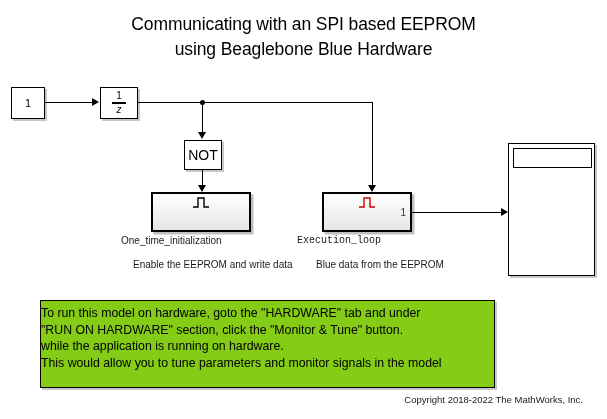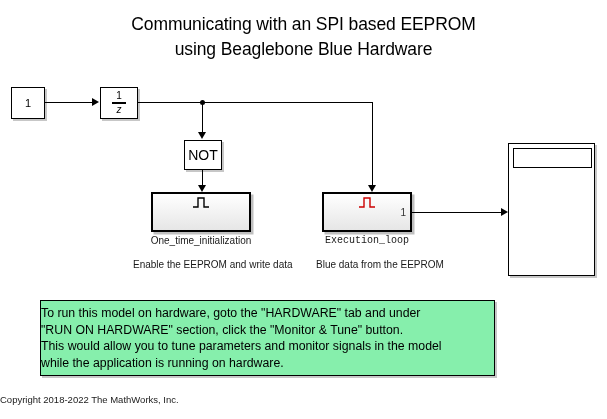--- a/index.html
+++ b/index.html
@@ -54,21 +54,21 @@
     position:absolute;left:50%;top:3px;transform:translateX(-50%);
     width:16px;height:11px;
   }
   .port-num{
     position:absolute;right:4px;top:50%;transform:translateY(-50%);
     font-size:10px;color:#333;
   }
 
   
   .caption{
-    position:absolute;text-align:center;font-size:10px;
+    position:absolute;font-size:10px;
     color:#1a1a1a;white-space:nowrap;
   }
   .note-text{
     position:absolute;font-size:10px;color:#1a1a1a;white-space:nowrap;
   }
 
   
   #scope-block{
     position:absolute;left:508px;top:143px;width:87px;height:133px;
     box-sizing:border-box;border:1.8px solid #000;background:#fff;
@@ -90,35 +90,35 @@
     border-top:4.5px solid transparent;border-bottom:4.5px solid transparent;
   }
   .arrow-d{
     position:absolute;width:0;height:0;
     border-top:7px solid #000;
     border-left:4.5px solid transparent;border-right:4.5px solid transparent;
   }
 
   
   #annotation-box{
-    position:absolute;left:40px;top:300px;width:455px;height:76px;
-    box-sizing:border-box;border:1.3px solid #000;background:#86efac;
+    position:absolute;left:40px;top:300px;width:455px;height:88px;
+    box-sizing:border-box;border:1.3px solid #000;background:#84cc16;
     box-shadow:2px 2px 0 rgba(0,0,0,0.22);
     overflow:hidden;
   }
   #annotation-text{
     position:absolute;left:0px;top:4px;width:460px;
     font-size:12.3px;line-height:16.6px;color:#000;white-space:nowrap;
   }
   #annotation-text span{display:block;}
 
   
   #copyright{
     position:absolute;left:0;top:394px;width:583px;
-    text-align:left;font-size:9.5px;color:#1a1a1a;
+    text-align:right;font-size:9.5px;color:#1a1a1a;
   }
 </style>
 </head>
 <body>
 
 <div id="canvas">
 
   <div class="title">
     <span>Communicating with an SPI based EEPROM</span>
     <span>using Beaglebone Blue Hardware</span>
@@ -176,20 +176,20 @@
   <div class="arrow-r" style="left:501px;top:208px;"></div>
 
   <div id="scope-block">
     <div id="scope-bar"></div>
   </div>
 
   <div id="annotation-box">
     <div id="annotation-text">
       <span>To run this model on hardware, goto the "HARDWARE" tab and under</span>
       <span>"RUN ON HARDWARE" section, click the "Monitor &amp; Tune" button.</span>
+      <span>while the application is running on hardware.</span>
       <span>This would allow you to tune parameters and monitor signals in the model</span>
-      <span>while the application is running on hardware.</span>
     </div>
   </div>
 
   <div id="copyright">Copyright 2018-2022 The MathWorks, Inc.</div>
 
 </div>
 
 </body></html>

